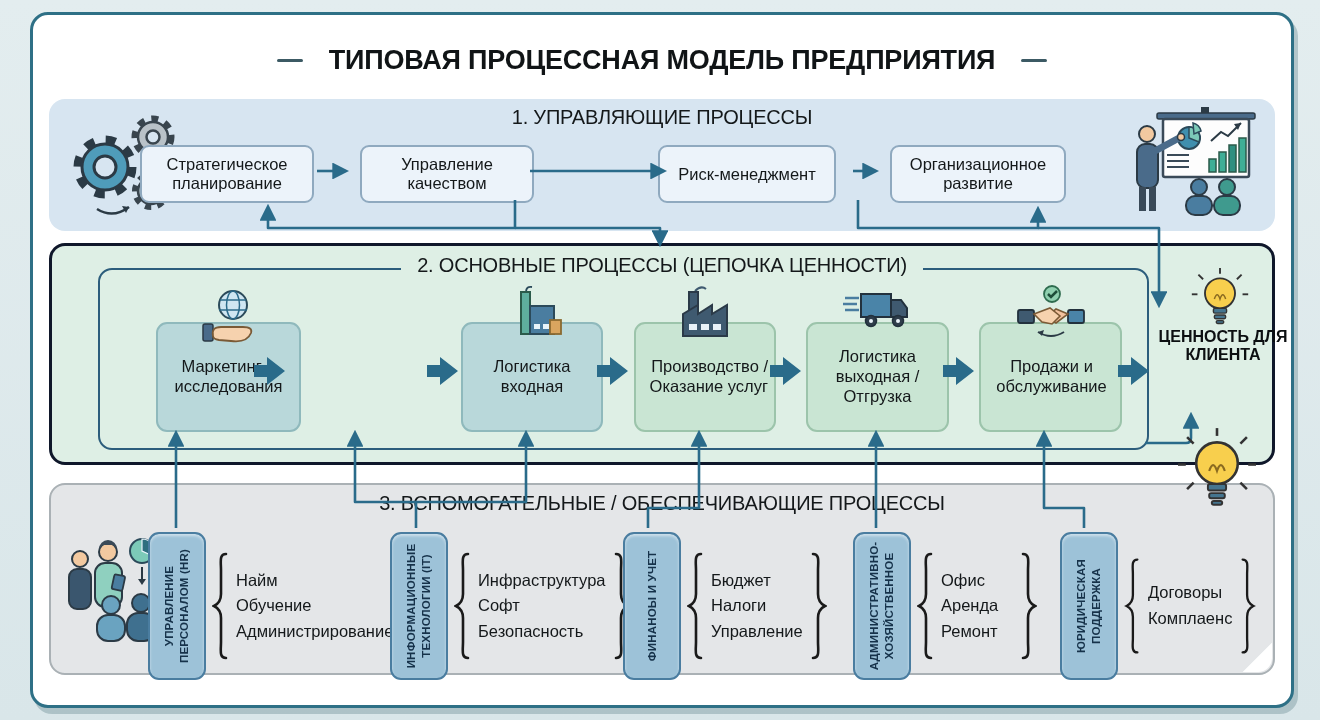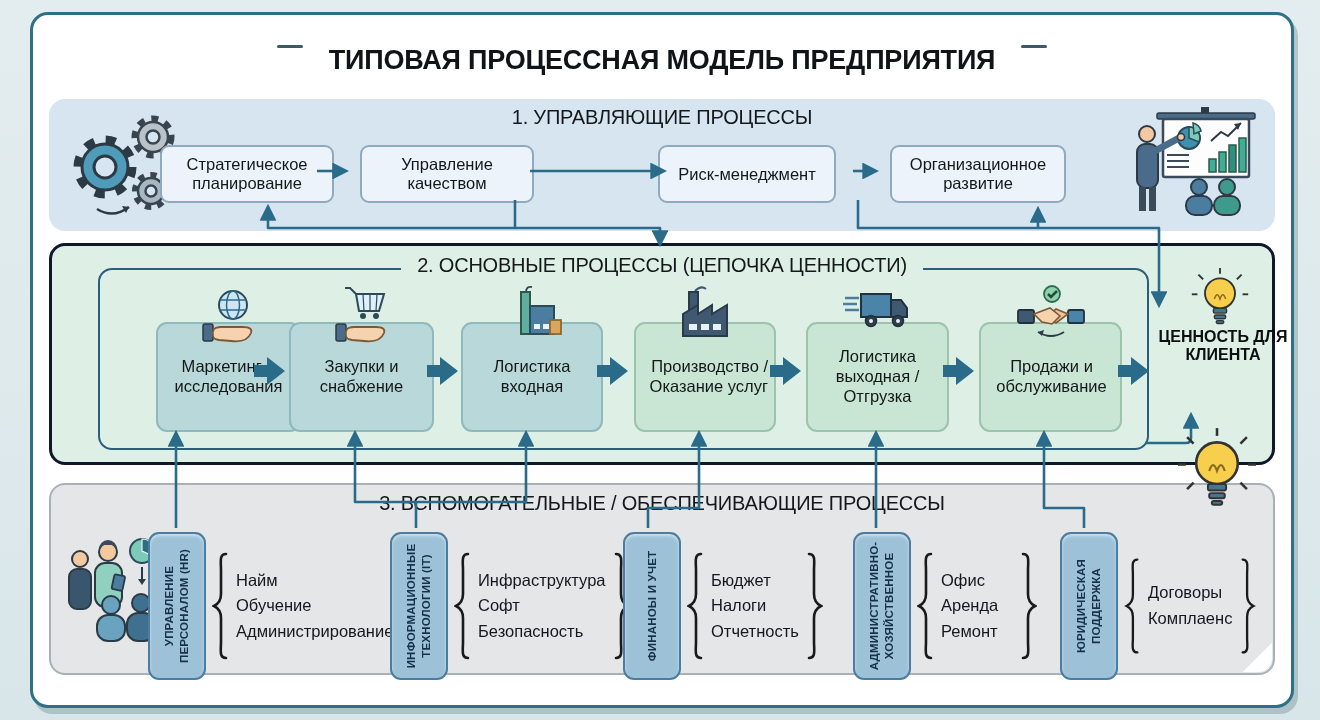--- a/index.html
+++ b/index.html
@@ -1,18 +1,18 @@
 <!DOCTYPE html>
 <html><head>
 <meta charset="utf-8">
 <style>
   html,body{margin:0;padding:0;background:#dde8ea;font-family:"Liberation Sans",sans-serif;}
   .stage{position:relative;width:1320px;height:720px;background:linear-gradient(180deg,#e3edef 0%,#d9e6e9 100%);overflow:hidden;}
   .card{position:absolute;left:30px;top:12px;width:1258px;height:690px;background:#ffffff;border:3px solid #2e7086;border-radius:18px;box-shadow:4px 6px 0 rgba(120,150,158,.45);}
-  .title-row{position:absolute;top:30px;left:0;width:100%;display:flex;align-items:flex-start;justify-content:center;gap:26px;}
+  .title-row{position:absolute;top:30px;left:0;width:100%;display:flex;align-items:center;justify-content:center;gap:26px;}
   .title{font-size:27px;font-weight:700;color:#101416;letter-spacing:-.2px;white-space:nowrap;}
   .title-dash{width:26px;height:3px;background:#3c5a64;border-radius:2px;}
   .section{position:absolute;left:16px;width:1226px;border-radius:16px;}
   .sec1{top:84px;height:132px;background:#d7e5f1;}
   .sec2{top:228px;height:222px;background:#deefe5;border:3px solid #0f172a;box-sizing:border-box;}
   .sec3{top:468px;height:192px;background:#e4e6e8;border:2px solid #aab1b5;box-sizing:border-box;}
   .sec-heading{position:absolute;top:7px;left:0;width:100%;text-align:center;font-size:20px;font-weight:400;color:#14181a;letter-spacing:-.2px;}
   .sec2 .sec-heading{top:8px;z-index:3;}
   .sec2 .sec-heading span{background:#deefe5;padding:0 16px;}
   .inner-border{position:absolute;left:46px;top:22px;width:1051px;height:182px;border:2.5px solid #2c5d7c;border-radius:14px;box-sizing:border-box;z-index:1;}
@@ -55,21 +55,21 @@
         <circle cx="88" cy="84" r="15" fill="none" stroke="#39454e" stroke-width="8" stroke-dasharray="5.8 5.8"></circle>
         <circle cx="88" cy="84" r="13" fill="#a7b8c0" stroke="#39454e" stroke-width="2.5"></circle>
         <circle cx="88" cy="84" r="5.5" fill="#d7e5f1" stroke="#39454e" stroke-width="2.5"></circle>
         <circle cx="42" cy="60" r="26" fill="none" stroke="#2b3a45" stroke-width="11" stroke-dasharray="9.5 10.9"></circle>
         <circle cx="42" cy="60" r="23" fill="#4f9cba" stroke="#2b3a45" stroke-width="3"></circle>
         <circle cx="42" cy="60" r="11" fill="#d7e5f1" stroke="#2b3a45" stroke-width="3"></circle>
         <path d="M34,102 Q50,112 66,100" fill="none" stroke="#2b3a45" stroke-width="2.5"></path>
         <path d="M66,100 l-7,-1 l4,7 z" fill="#2b3a45"></path>
       </svg>
 
-      <div class="p-box" style="left:111px;width:174px;">Стратегическое планирование</div>
+      <div class="p-box" style="left:91px;width:174px;">Стратегическое планирование</div>
       <div class="p-box" style="left:311px;width:174px;">Управление качеством</div>
       <div class="p-box" style="left:609px;width:178px;">Риск-менеджмент</div>
       <div class="p-box" style="left:841px;width:176px;">Организационное развитие</div>
 
       <svg class="presenter" width="126" height="110" viewBox="0 0 126 110">
         <rect x="24" y="6" width="98" height="6" rx="2" fill="#4a6b8a" stroke="#2b3a45" stroke-width="1.5"></rect>
         <rect x="68" y="0" width="8" height="6" fill="#2b3a45"></rect>
         <rect x="30" y="12" width="86" height="58" rx="2" fill="#fdfdfd" stroke="#3a4a58" stroke-width="2.5"></rect>
         <circle cx="56" cy="31" r="11" fill="#3f8fae" stroke="#2b4a5a" stroke-width="2"></circle>
         <path d="M56,31 L56,20 A11,11 0 0 1 66,35 Z" fill="#7ccab8" stroke="#2b4a5a" stroke-width="1.5"></path>
@@ -105,34 +105,20 @@
           <circle cx="36" cy="21" r="14" fill="#cfe6f2" stroke="#2b4a5a" stroke-width="2"></circle>
           <ellipse cx="36" cy="21" rx="6.5" ry="14" fill="none" stroke="#2b6a8a" stroke-width="1.5"></ellipse>
           <line x1="23" y1="16" x2="49" y2="16" stroke="#2b6a8a" stroke-width="1.5"></line>
           <line x1="22" y1="26" x2="50" y2="26" stroke="#2b6a8a" stroke-width="1.5"></line>
           <rect x="6" y="40" width="10" height="17" rx="2" fill="#4a6b8a" stroke="#2b3a45" stroke-width="1.5"></rect>
           <path d="M16,52 Q14,43 24,43 L46,43 Q56,43 54,49 Q50,59 34,57 L22,56 Q16,55 16,52 Z" fill="#f6d2ae" stroke="#7a5a36" stroke-width="1.8"></path>
         </svg>
         <span>Маркетинг и исследования</span>
       </div>
 
-      <div class="c-box c-teal" style="left:237px;width:145px;">
-        <svg class="c-icon" width="64" height="62" viewBox="0 0 64 62">
-          <path d="M26,10 H54 L49,27 H29 Z" fill="#dff0f8" stroke="#2b4a5a" stroke-width="2"></path>
-          <line x1="33" y1="10" x2="34" y2="27" stroke="#2b4a5a" stroke-width="1.2"></line>
-          <line x1="40" y1="10" x2="40" y2="27" stroke="#2b4a5a" stroke-width="1.2"></line>
-          <line x1="47" y1="10" x2="46" y2="27" stroke="#2b4a5a" stroke-width="1.2"></line>
-          <path d="M26,10 L20,4 H15" fill="none" stroke="#2b4a5a" stroke-width="2"></path>
-          <circle cx="33" cy="32" r="3" fill="#2b4a5a"></circle>
-          <circle cx="46" cy="32" r="3" fill="#2b4a5a"></circle>
-          <rect x="6" y="40" width="10" height="17" rx="2" fill="#4a6b8a" stroke="#2b3a45" stroke-width="1.5"></rect>
-          <path d="M16,52 Q14,43 24,43 L46,43 Q56,43 54,49 Q50,59 34,57 L22,56 Q16,55 16,52 Z" fill="#f6d2ae" stroke="#7a5a36" stroke-width="1.8"></path>
-        </svg>
-        <span>Закупки и снабжение</span>
-      </div>
 
       <div class="c-box c-teal" style="left:409px;width:142px;">
         <svg class="c-icon" width="64" height="60" viewBox="0 0 64 60">
           <path d="M26,8 Q26,2 32,3" fill="none" stroke="#2b4a5a" stroke-width="1.8"></path>
           <rect x="21" y="8" width="9" height="42" fill="#5fae9e" stroke="#2b5a4a" stroke-width="2"></rect>
           <rect x="30" y="22" width="24" height="28" fill="#4a7da0" stroke="#2b4a5a" stroke-width="2"></rect>
           <rect x="34" y="40" width="6" height="5" fill="#e8f4fa"></rect>
           <rect x="43" y="40" width="6" height="5" fill="#e8f4fa"></rect>
           <rect x="50" y="36" width="11" height="14" fill="#d9a55f" stroke="#8a6a30" stroke-width="1.8"></rect>
         </svg>
@@ -252,21 +238,21 @@
       <div class="grp" style="left:572px;">
         <div class="pill">
             <div class="pill-label">ФИНАНОЫ И УЧЕТ</div>
           </div>
         <svg width="16" height="112" viewBox="0 0 16 112">
             <path d="M14,4 C7,4 9,12 9,20 L9,44 C9,52 4,55 2,56 C4,57 9,60 9,68 L9,92 C9,100 7,108 14,108" fill="none" stroke="#1a1a1a" stroke-width="2.6" stroke-linecap="round"></path>
           </svg>
         <div class="items">
           <div>Бюджет</div>
           <div>Налоги</div>
-          <div>Отчетность</div>
+          <div>Управление</div>
         </div>
         <svg width="16" height="112" viewBox="0 0 16 112">
             <path d="M2,4 C9,4 7,12 7,20 L7,44 C7,52 12,55 14,56 C12,57 7,60 7,68 L7,92 C7,100 9,108 2,108" fill="none" stroke="#1a1a1a" stroke-width="2.6" stroke-linecap="round"></path>
           </svg>
       </div>
 
       <div class="grp" style="left:802px;">
         <div class="pill">
             <div class="pill-label">АДМИНИСТРАТИВНО-ХОЗЯЙСТВЕННОЕ</div>
           </div>

